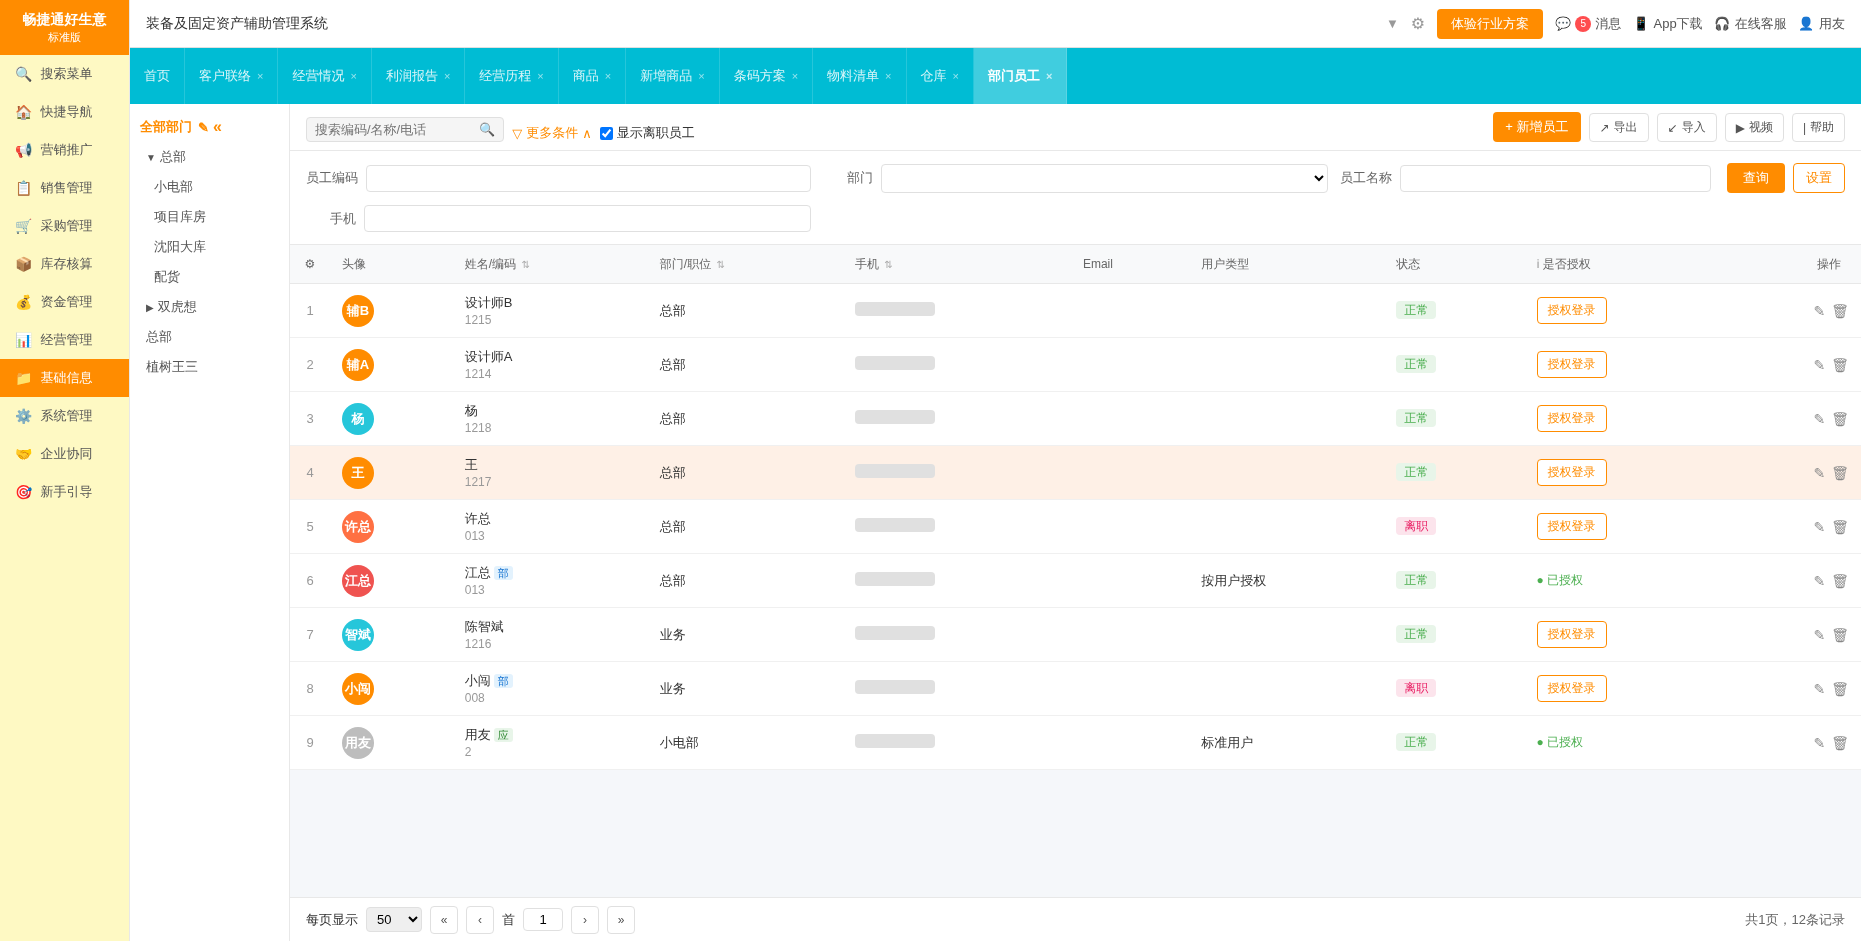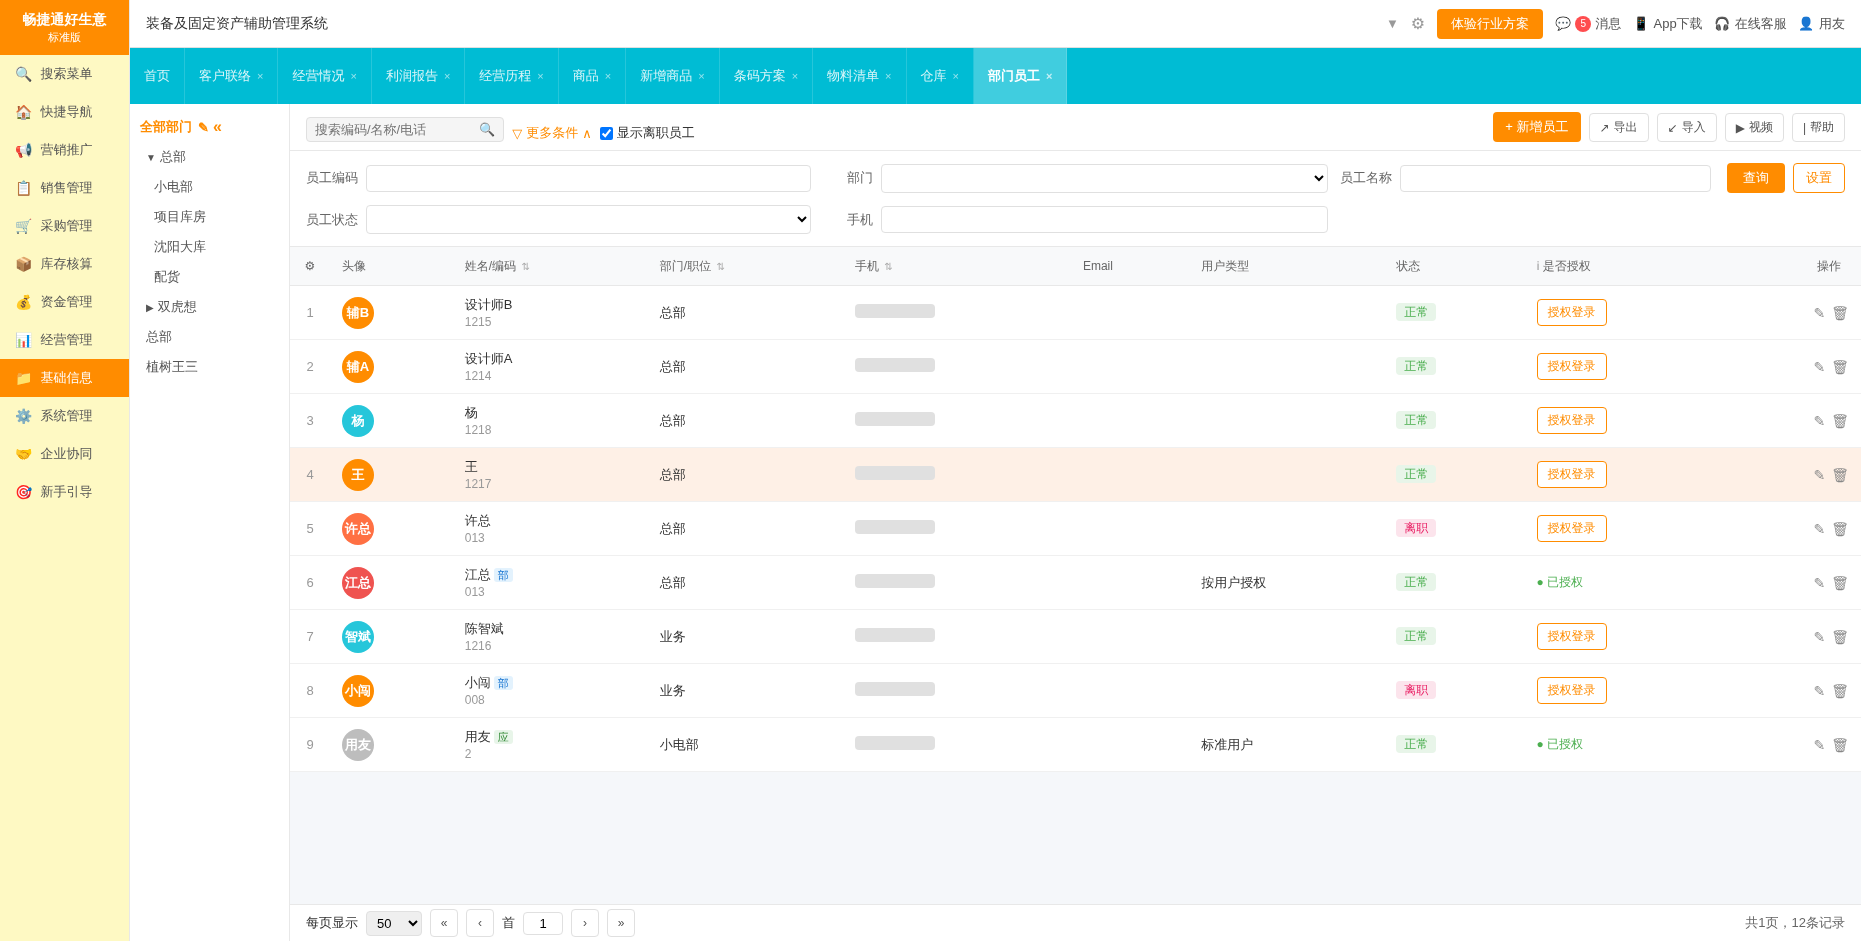--- a/index.html
+++ b/index.html
@@ -79,21 +79,21 @@
     .blurred { background: #e0e0e0; border-radius: 4px; width: 80px; height: 14px; display: inline-block; }
     .tag-dept { background: #e3f2fd; color: #1976d2; border-radius: 3px; padding: 1px 4px; font-size: 11px; margin-left: 3px; }
     .tag-apply { background: #e8f5e9; color: #388e3c; border-radius: 3px; padding: 1px 4px; font-size: 11px; margin-left: 3px; }
     .action-btns { display: flex; gap: 6px; }
     .action-btn { color: #888; cursor: pointer; font-size: 14px; }
     .row-num { color: #999; font-size: 13px; text-align: center; }
     .sort-icon { color: #aaa; font-size: 10px; margin-left: 2px; }
     .info-icon { color: #999; font-size: 12px; margin-right: 3px; }
 
     
-    .pagination { height: 37px; background: #fff; border-top: 1px solid #e8e8e8; display: flex; align-items: center; padding: 0 16px; gap: 8px; }
+    .pagination { height: 44px; background: #fff; border-top: 1px solid #e8e8e8; display: flex; align-items: center; padding: 0 16px; gap: 8px; }
     .page-size-select { border: 1px solid #e0e0e0; border-radius: 4px; padding: 3px 6px; font-size: 13px; }
     .page-btn { border: 1px solid #e0e0e0; background: #fff; width: 28px; height: 28px; border-radius: 4px; cursor: pointer; display: flex; align-items: center; justify-content: center; font-size: 12px; color: #555; }
     .page-input { border: 1px solid #e0e0e0; border-radius: 4px; width: 40px; padding: 3px 6px; text-align: center; font-size: 13px; }
     .pagination-spacer { flex: 1; }
     .total-text { color: #666; font-size: 13px; }
   </style>
 </head>
 <body>
 
 <div class="app-layout">
@@ -313,26 +313,20 @@
               <option value=""></option>
             </select>
           </div>
           <div class="form-row">
             <label class="form-label">员工名称</label>
             <input class="form-input" type="text" style="">
             <div class="form-actions" style="margin-left:8px;">
               <button class="btn-search">查询</button>
               <button class="btn-set">设置</button>
             </div>
-          </div>
-          <div class="form-row">
-            <label class="form-label">员工状态</label>
-            <select class="form-select">
-              <option value=""></option>
-            </select>
           </div>
           <div class="form-row">
             <label class="form-label">手机</label>
             <input class="form-input" type="text" style="">
           </div>
         </div>
 
         <div class="table-container">
           <table>
             <thead>

